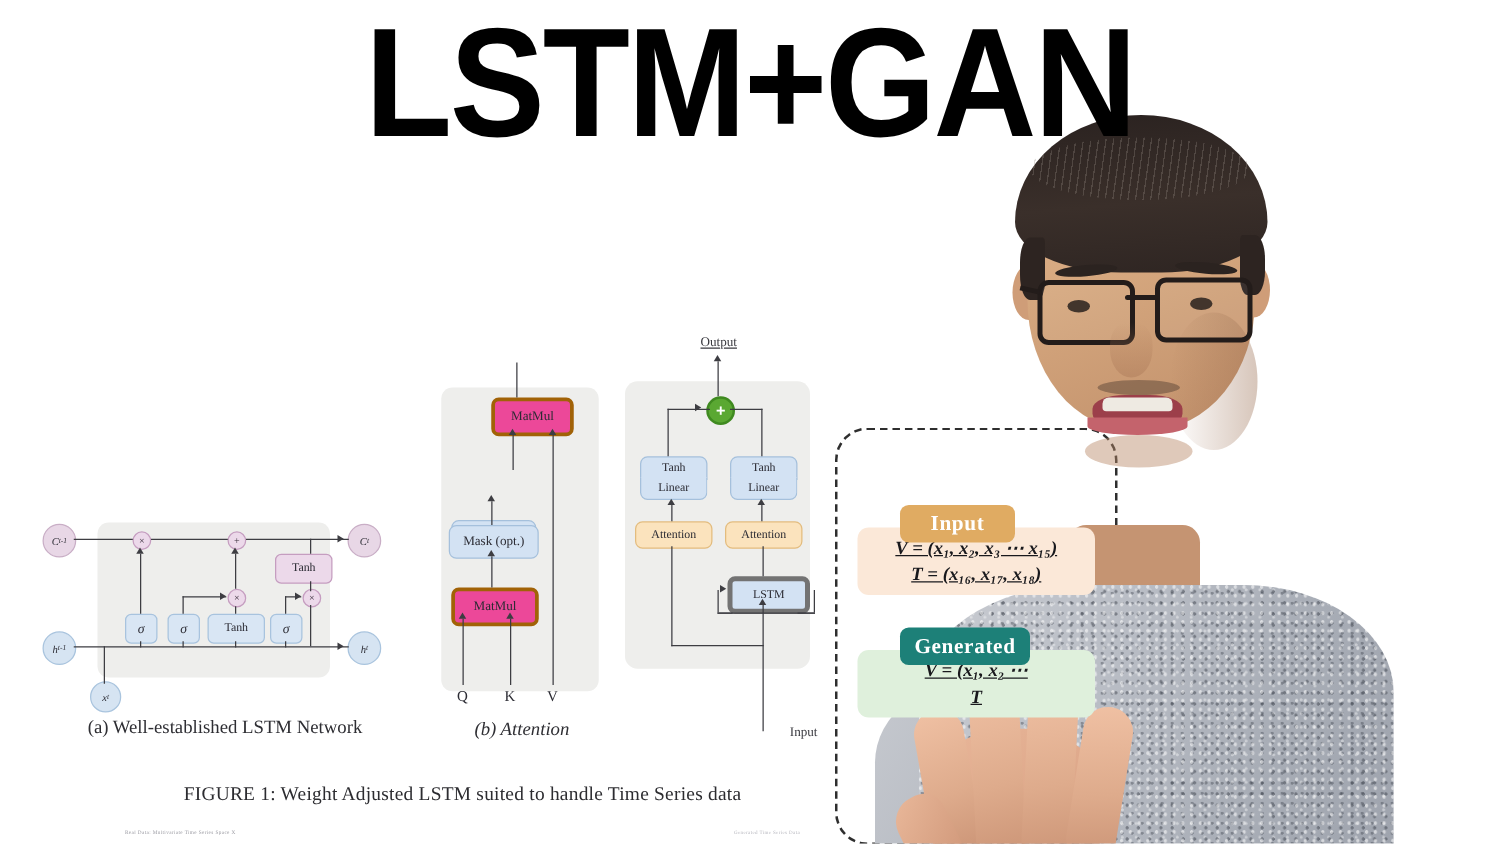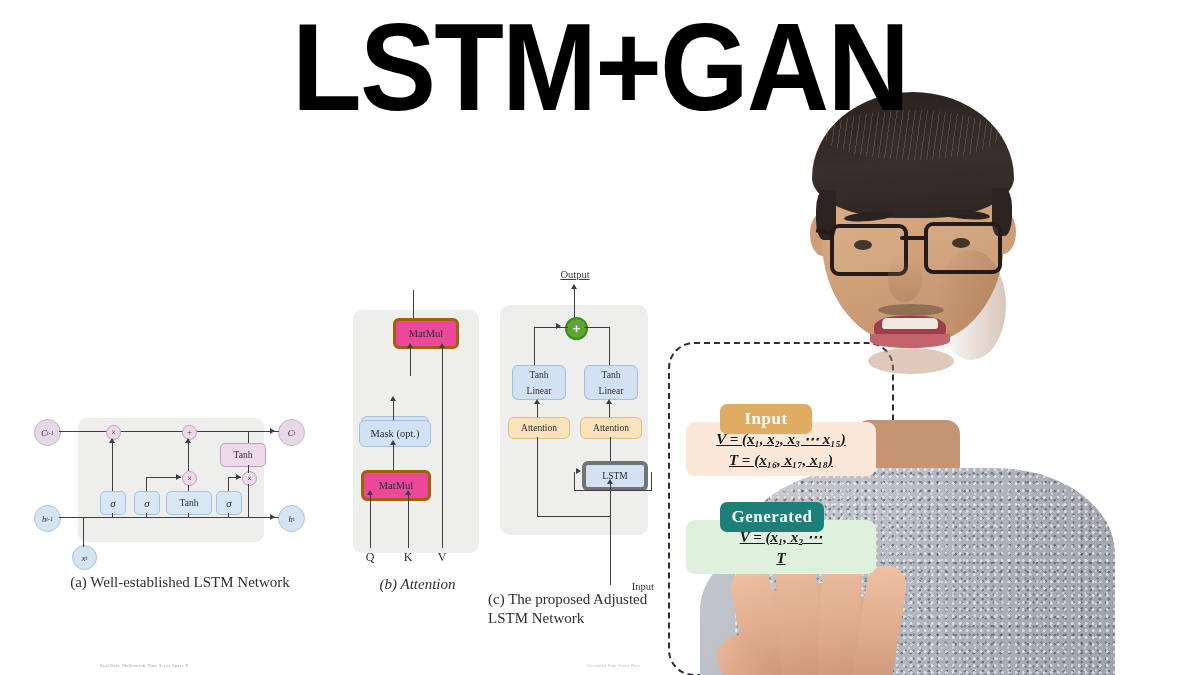--- a/index.html
+++ b/index.html
@@ -351,26 +351,23 @@
       <div class="arw up" style="left:116.5px;top:214px;"></div>
       <div class="ln lnh" style="left:84px;top:225px;width:12px;"></div>
       <div class="ln lnv" style="left:84px;top:207px;height:18px;"></div>
       <div class="arw right" style="left:86px;top:203px;"></div>
       <div class="ln lnh" style="left:148px;top:225px;width:14px;"></div>
       <div class="ln lnv" style="left:161px;top:207px;height:18px;"></div>
       <div class="ln lnh" style="left:84px;top:225px;width:78px;"></div>
 
       <div class="iolabel" style="left:78px;top:316px;width:86px;text-align:right;">Input</div>
 
-      <div class="subcap" style="left:-2px;top:325px;width:180px;text-align:left;">
-        <div>(c) The proposed Adjusted</div>
-        <div>LSTM Network</div>
-      </div>
-    </div>
-
+    </div>
+
+    <div class="fig-caption">FIGURE 1: Weight Adjusted LSTM suited to handle Time Series data</div>
     <div class="tiny-text">Real Data: Multivariate Time Series Space X</div>
     <div class="tiny-text-r">Generated Time Series Data</div>
   </div>
 
   <div class="driver-wrap">
     <div class="driver-dash"></div>
 
     <div class="seg">
       <div class="seg-tab" style="left:52px;top:62px;width:92px;background:#e0ab62;">Input</div>
       <div class="seg-body" style="left:18px;top:80px;width:190px;height:54px;background:#fbe8d8;">

